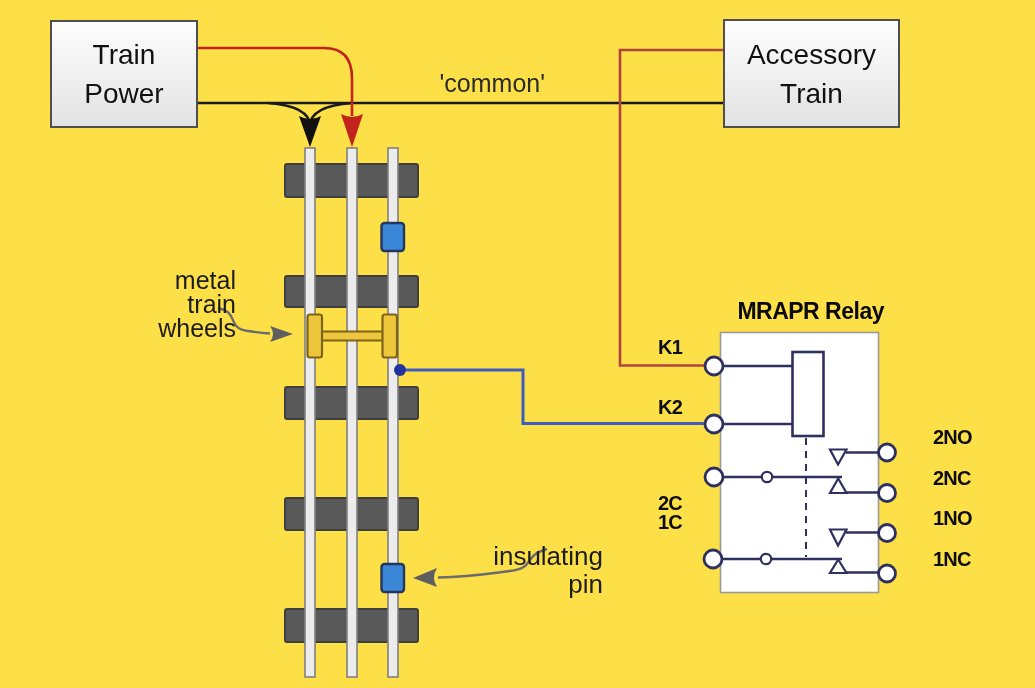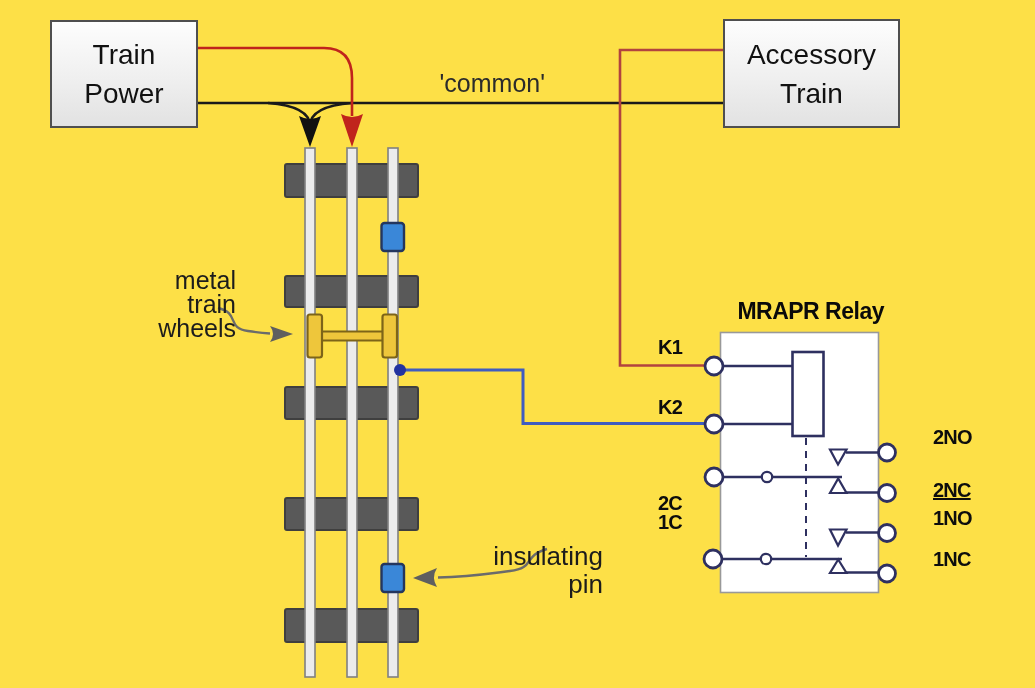--- a/index.html
+++ b/index.html
@@ -18,21 +18,21 @@
   #train-power-box{left:50px;top:20px;width:148px;height:108px;}
   #accessory-power-box{left:723px;top:19px;width:177px;height:109px;}
   #common-label{left:405px;top:69px;width:140px;font-size:25px;color:#2b2b2b;}
   #wheels-label{left:114px;top:268px;width:122px;font-size:25px;line-height:24px;color:#1c1c1c;}
   #pin-label{left:443px;top:510px;width:160px;font-size:26px;line-height:28px;color:#1c1c1c;margin-top:32px;}
   #relay-title{left:716px;top:298px;width:168px;font-weight:bold;font-size:23px;letter-spacing:-0.5px;color:#0a0a0a;}
   .term{position:absolute;font-weight:bold;font-size:20px;letter-spacing:-0.8px;color:#0d0d0d;line-height:20px;}
   .term.left{left:658px;width:48px;text-align:left;}
   .term.right{left:896px;width:60px;text-align:left;margin-left:37px;}
   #t-k1{top:337px;} #t-k2{top:397px;} #t-2c{top:450px;margin-top:43px;} #t-1c{top:512px;}
-  #t-2no{top:427px;} #t-2nc{top:480px;text-decoration:underline;} #t-1no{top:508px;} #t-1nc{top:549px;}
+  #t-2no{top:427px;} #t-2nc{top:468px;} #t-1no{top:508px;} #t-1nc{top:549px;}
 </style>
 </head>
 <body>
 
 <div class="stage">
 
   <svg width="1035" height="688" viewBox="0 0 1035 688">
 
     <g fill="#595959" stroke="#3f3f3f" stroke-width="2">
       <rect x="285" y="164" width="133" height="33" rx="2"></rect>

